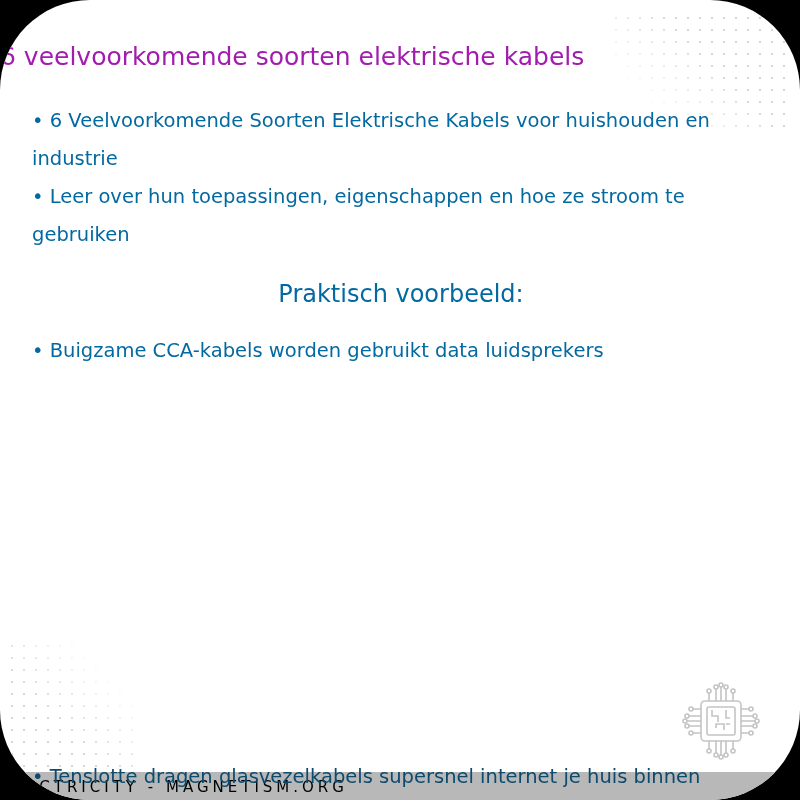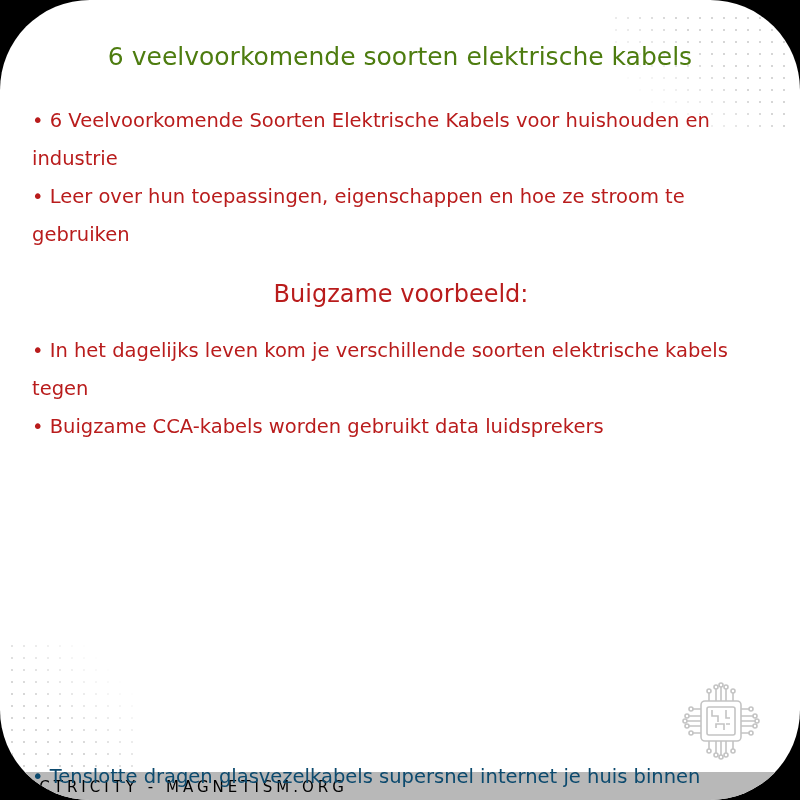--- a/index.html
+++ b/index.html
@@ -1,43 +1,42 @@
 <!DOCTYPE html>
 <html><head>
 <meta charset="utf-8">
 <style>
   html, body { margin: 0; padding: 0; }
   body { width: 800px; height: 800px; background: #000; overflow: hidden; position: relative; font-family: "DejaVu Sans", "Liberation Sans", sans-serif; }
   .card { position: absolute; left: 0; top: 0; width: 800px; height: 800px; background: #fff; border-radius: 90px; overflow: hidden; }
   .dots { position: absolute; background-image: radial-gradient(circle, #d6d6d6 1px, transparent 1.4px); background-size: 12px 12px; }
   .dots.tr { right: 10px; top: 12px; width: 180px; height: 120px; -webkit-mask-image: linear-gradient(225deg, #000 40%, transparent 80%); mask-image: linear-gradient(225deg, #000 40%, transparent 80%); }
   .dots.bl { left: 6px; bottom: 30px; width: 130px; height: 130px; -webkit-mask-image: linear-gradient(45deg, #000 35%, transparent 80%); mask-image: linear-gradient(45deg, #000 35%, transparent 80%); }
-  .title { position: absolute; left: 0; right: 0; top: 42px; text-align: center; font-size: 25px; color: #4d7c0f; }
-  .content { position: absolute; left: 32px; right: 30px; top: 102px; color: #b91c1c; font-size: 19.5px; line-height: 38px; }
+  .title { position: absolute; left: 0; right: 0; top: 42px; text-align: left; font-size: 25px; color: #a21caf; }
+  .content { position: absolute; left: 32px; right: 30px; top: 102px; color: #0369a1; font-size: 19.5px; line-height: 38px; }
   .item { margin: 0; }
   .subhead { text-align: center; font-size: 24px; margin: 22px 0 20px 0; line-height: 36px; }
   .footer { position: absolute; left: 0; right: 0; top: 772px; height: 28px; background: #b8b8b8; color: #000000; font-size: 15px; letter-spacing: 4px; text-align: left; line-height: 26px; }
   .footer-text { position: relative; top: 2px; }
   .last-item { position: absolute; left: 32px; top: 758px; font-size: 19.5px; color: #0c4a6e; line-height: 38px; z-index: 3; white-space: nowrap; }
   .chip { position: absolute; left: 676px; top: 676px; width: 90px; height: 90px; z-index: 2; }
 </style>
 </head>
 <body>
 
 <div class="card">
   <div class="dots tr"></div>
   <div class="dots bl"></div>
 
   <div class="title">6 veelvoorkomende soorten elektrische kabels</div>
 
   <div class="content">
     <p class="item">• 6 Veelvoorkomende Soorten Elektrische Kabels voor huishouden en industrie</p>
     <p class="item">• Leer over hun toepassingen, eigenschappen en hoe ze stroom te gebruiken</p>
-    <div class="subhead">Buigzame voorbeeld:</div>
-    <p class="item">• In het dagelijks leven kom je verschillende soorten elektrische kabels tegen</p>
+    <div class="subhead">Praktisch voorbeeld:</div>
     <p class="item">• Buigzame CCA-kabels worden gebruikt data luidsprekers</p>
   </div>
 
   <svg class="chip" viewBox="0 0 90 90" fill="none" stroke="#c4c4c4" stroke-width="1.6">
     <rect x="25" y="25" width="40" height="40" rx="4"></rect>
     <rect x="31" y="31" width="28" height="28" rx="2"></rect>
     <path d="M36 34 v6 h6 v6 M50 34 v8 h4 M40 52 v-4 h8 v6 M54 48 h-4"></path>
     <path d="M33 25 v-8 M40 25 v-12 M45 25 v-14 M50 25 v-12 M57 25 v-8"></path>
     <circle cx="33" cy="15" r="2"></circle>
       <circle cx="40" cy="11" r="2"></circle>

